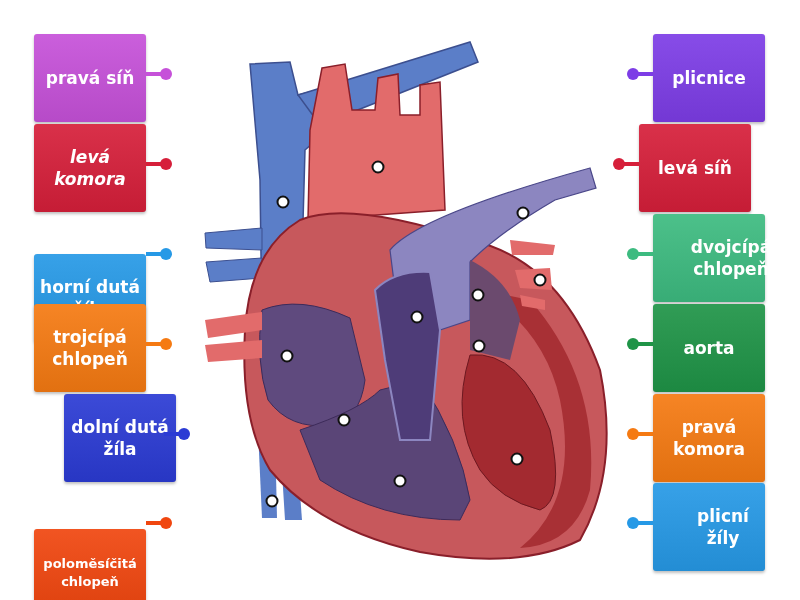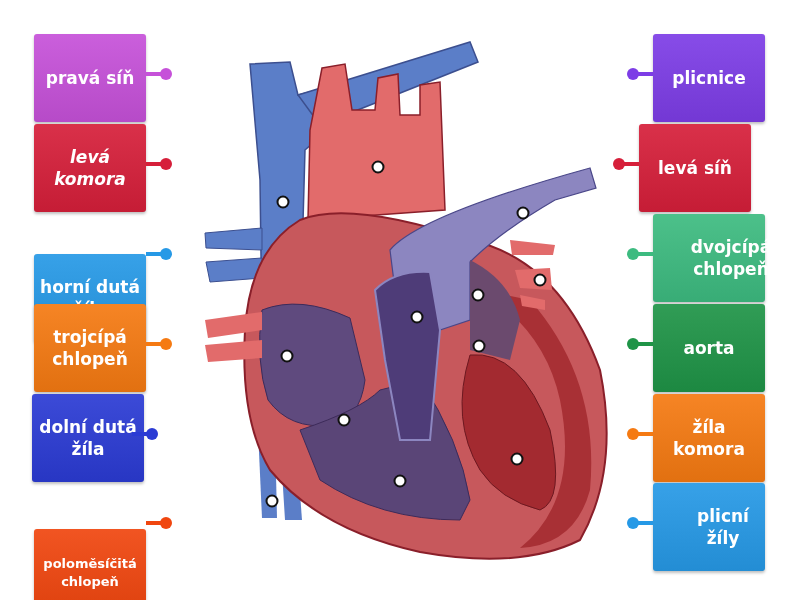--- a/index.html
+++ b/index.html
@@ -44,21 +44,21 @@
       <div class="connector" style="background: rgb(38, 153, 230);">
         <div class="knob" style="background: rgb(38, 153, 230);"></div>
       </div>
     </div>
     <div class="slot" style="top: 304px; left: 34px;">
       <div class="label" style="background-color: rgb(245, 122, 18);">trojcípá chlopeň</div>
       <div class="connector" style="background: rgb(245, 122, 18);">
         <div class="knob" style="background: rgb(245, 122, 18);"></div>
       </div>
     </div>
-    <div class="slot" style="top: 394px; left: 20px; padding-left: 12px;">
+    <div class="slot" style="top: 394px; left: 52px; padding-left: 12px;">
       <div class="label" style="background-color: rgb(43, 59, 212);">dolní dutá žíla</div>
       <div class="connector" style="background: rgb(43, 59, 212);">
         <div class="knob" style="background: rgb(43, 59, 212);"></div>
       </div>
     </div>
     <div class="slot" style="top: 483px; left: 34px;">
       <div class="label small" style="background-color: rgb(240, 70, 15); margin-top: 46px;">poloměsíčitá chlopeň</div>
       <div class="connector" style="background: rgb(240, 70, 15);">
         <div class="knob" style="background: rgb(240, 70, 15);"></div>
       </div>
@@ -83,21 +83,21 @@
         <div class="knob" style="background: rgb(61, 187, 128);"></div>
       </div>
     </div>
     <div class="slot" style="top: 304px; left: 653px;">
       <div class="label" style="background-color: rgb(31, 148, 71);">aorta</div>
       <div class="connector" style="background: rgb(31, 148, 71);">
         <div class="knob" style="background: rgb(31, 148, 71);"></div>
       </div>
     </div>
     <div class="slot" style="top: 394px; left: 653px;">
-      <div class="label" style="background-color: rgb(245, 122, 18);">žíla komora</div>
+      <div class="label" style="background-color: rgb(245, 122, 18);">pravá komora</div>
       <div class="connector" style="background: rgb(245, 122, 18);">
         <div class="knob" style="background: rgb(245, 122, 18);"></div>
       </div>
     </div>
     <div class="slot" style="top: 483px; left: 653px;">
       <div class="label" style="background-color: rgb(38, 153, 230); padding-left: 32px;">plicní žíly</div>
       <div class="connector" style="background: rgb(38, 153, 230);">
         <div class="knob" style="background: rgb(38, 153, 230);"></div>
       </div>
     </div>

